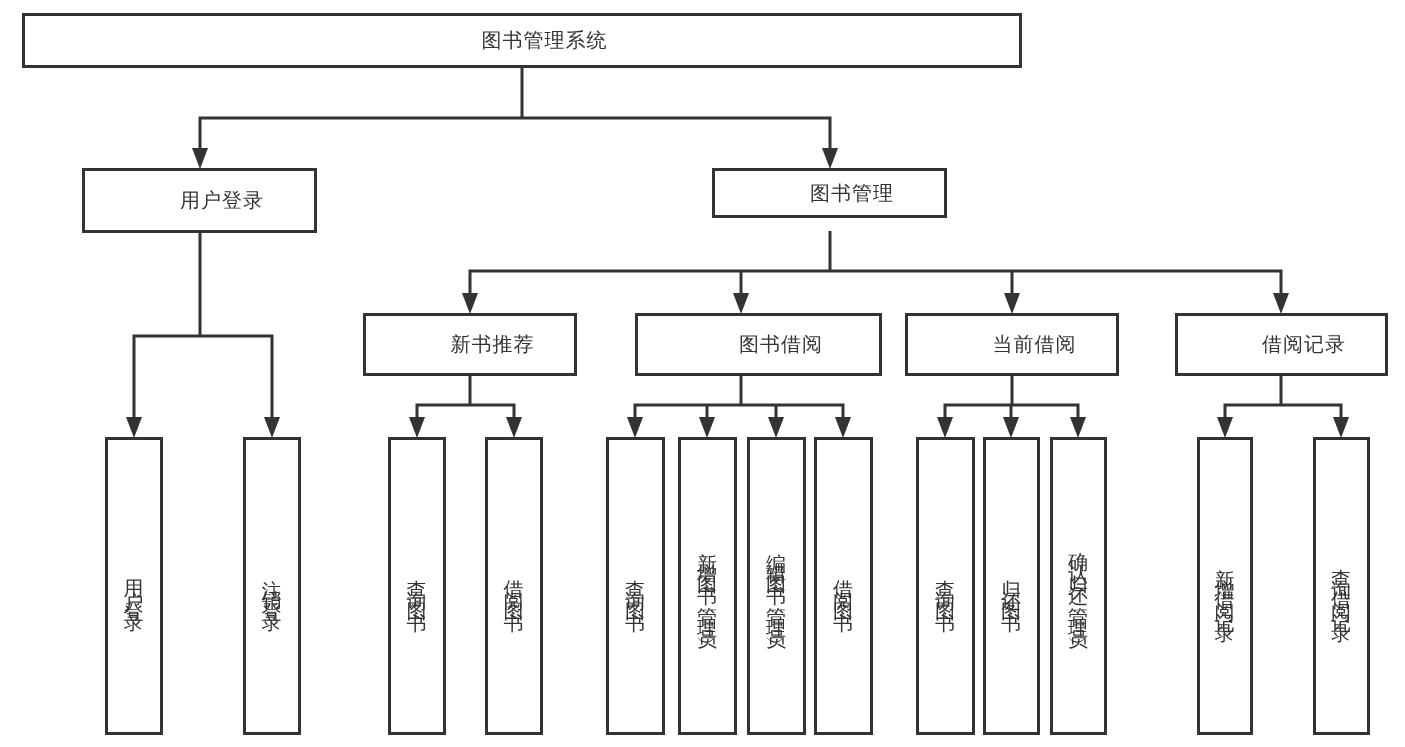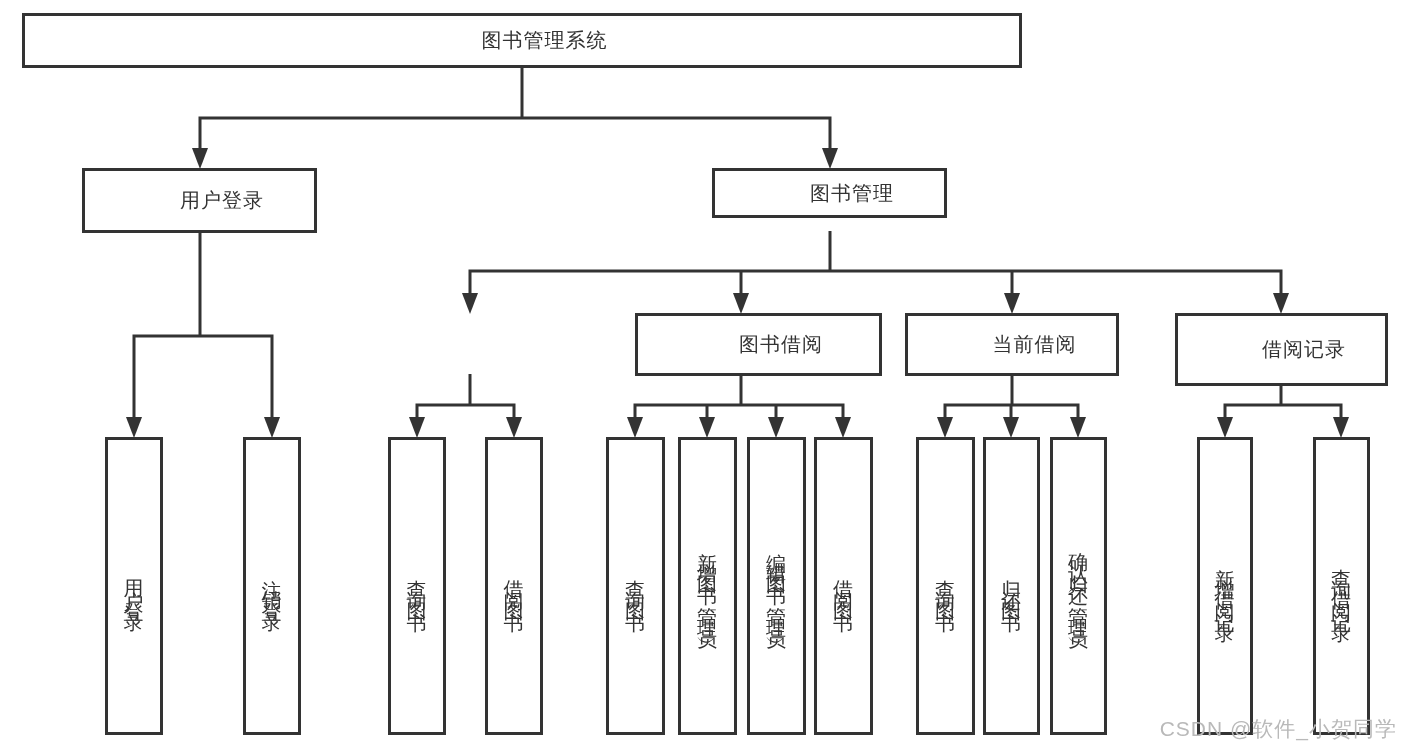--- a/index.html
+++ b/index.html
@@ -123,27 +123,30 @@
     <span>图书管理系统</span>
   </div>
 
   <div class="box" style="left:82px; top:168px; width:235px; height:65px;">
     <span>用户登录</span>
   </div>
   <div class="box" style="left:712px; top:168px; width:235px; height:50px;">
     <span>图书管理</span>
   </div>
 
+  <div class="box" style="left:363px; top:313px; width:214px; height:63px;">
+    <span>新书推荐</span>
+  </div>
   <div class="box" style="left:635px; top:313px; width:247px; height:63px;">
     <span>图书借阅</span>
   </div>
   <div class="box" style="left:905px; top:313px; width:214px; height:63px;">
     <span>当前借阅</span>
   </div>
-  <div class="box" style="left:1175px; top:313px; width:213px; height:73px;">
+  <div class="box" style="left:1175px; top:313px; width:213px; height:63px;">
     <span>借阅记录</span>
   </div>
 
   <div class="leaf" style="left:105px; width:58px;">
     <span class="vtext">用户登录</span>
   </div>
   <div class="leaf" style="left:243px; width:58px;">
     <span class="vtext">注销登录</span>
   </div>
 
@@ -177,15 +180,14 @@
     <span class="vtext">确认归还（管理员）</span>
   </div>
 
   <div class="leaf" style="left:1197px; width:56px;">
     <span class="vtext">新增借阅记录</span>
   </div>
   <div class="leaf" style="left:1313px; width:57px;">
     <span class="vtext">查询借阅记录</span>
   </div>
 
-  <div class="watermark">CSDN @软件_小贺同学</div>
 
 </div>
 
 </body></html>

